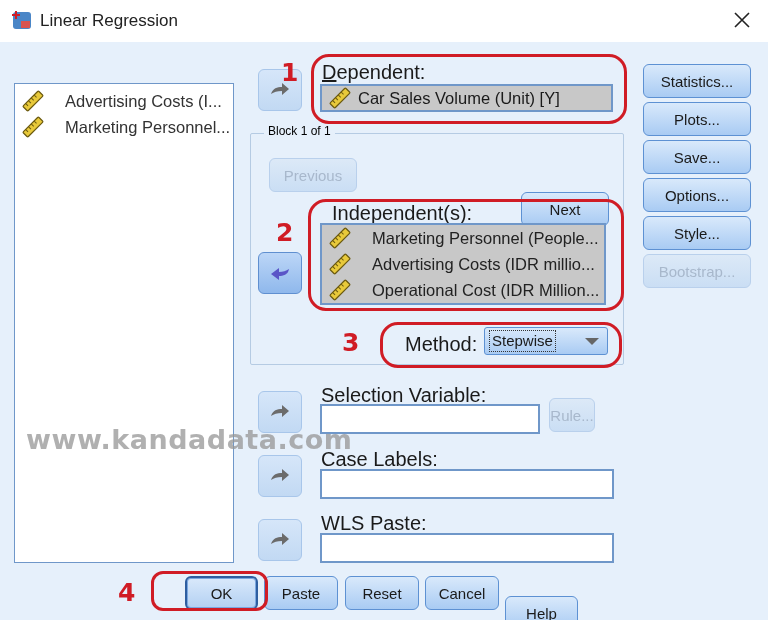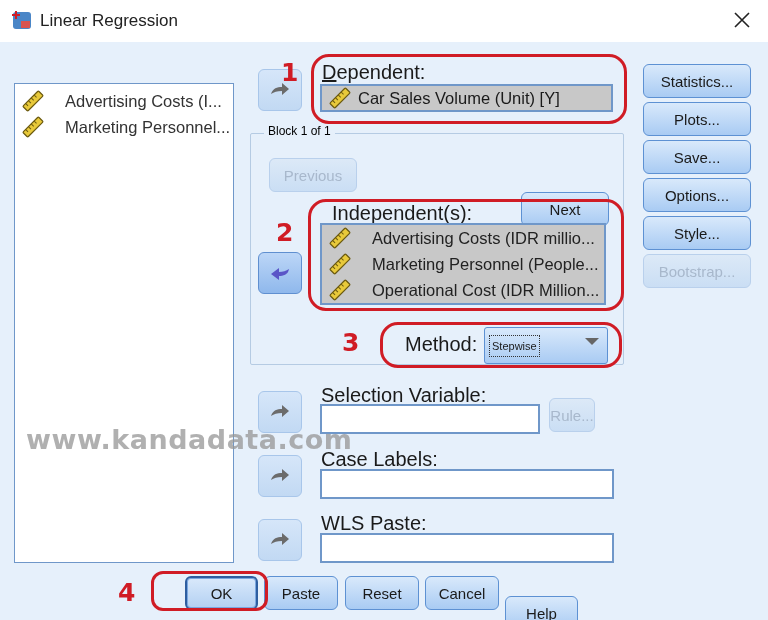--- a/index.html
+++ b/index.html
@@ -60,23 +60,23 @@
   .btn.disabled { background: linear-gradient(#dce9f7, #cadef4); border-color: #b9d0ec; color: #a8b8cc; }
   .btn.ok { background: linear-gradient(#d9e9fb, #b3d0f2); border: 2px solid #2e5ea0; box-shadow: inset 0 0 0 1px #7aa7e0; }
 
   .indep-box {
     position: absolute; left: 320px; top: 223px; width: 286px; height: 82px;
     background: #c8c8c8; border: 2px solid #6f97c9;
   }
   .indep-box .var-item { height: 26px; color: #222; }
 
   .method-select {
-    position: absolute; left: 484px; top: 327px; width: 124px; height: 37px;
+    position: absolute; left: 484px; top: 327px; width: 124px; height: 28px;
     background: linear-gradient(#d9e9fb, #a9cbf3); border: 1px solid #5d91d3; border-radius: 3px;
-    font-size: 11px; display: flex; align-items: center; padding-left: 4px; cursor: pointer;
+    font-size: 15px; display: flex; align-items: center; padding-left: 4px; cursor: pointer;
   }
   .method-select .inner { border: 1px dotted #333; padding: 0 2px; line-height: 20px; }
   .method-select .caret { position: absolute; right: 8px; top: 10px; width: 0; height: 0; border-left: 7px solid transparent; border-right: 7px solid transparent; border-top: 7px solid #666; }
 
   .text-field {
     position: absolute; background: #fff; border: 2px solid #6f97c9; height: 30px; cursor: text;
   }
 
   .annot {
     position: absolute; border: 3px solid #d01c25; border-radius: 18px; pointer-events: none;
@@ -163,27 +163,27 @@
 <div class="arrow-btn active" style="left:258px; top:252px;">
   <svg width="24" height="24">
       <use href="#arrow-left"></use>
     </svg>
 </div>
 <div class="indep-box">
   <div class="var-item">
     <svg class="ruler">
         <use href="#ruler"></use>
       </svg>
+    <span class="txt">Marketing Personnel (People...</span>
+  </div>
+  <div class="var-item">
+    <svg class="ruler">
+        <use href="#ruler"></use>
+      </svg>
     <span class="txt">Advertising Costs (IDR millio...</span>
-  </div>
-  <div class="var-item">
-    <svg class="ruler">
-        <use href="#ruler"></use>
-      </svg>
-    <span class="txt">Marketing Personnel (People...</span>
   </div>
   <div class="var-item">
     <svg class="ruler">
         <use href="#ruler"></use>
       </svg>
     <span class="txt">Operational Cost (IDR Million...</span>
   </div>
 </div>
 
 <span class="label" style="left:405px; top:333px;">Method:</span>

